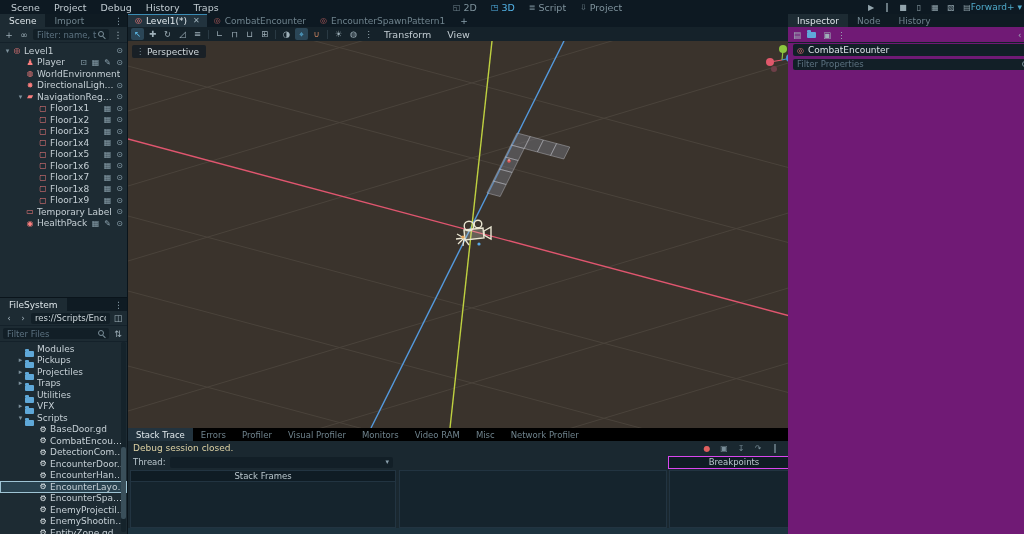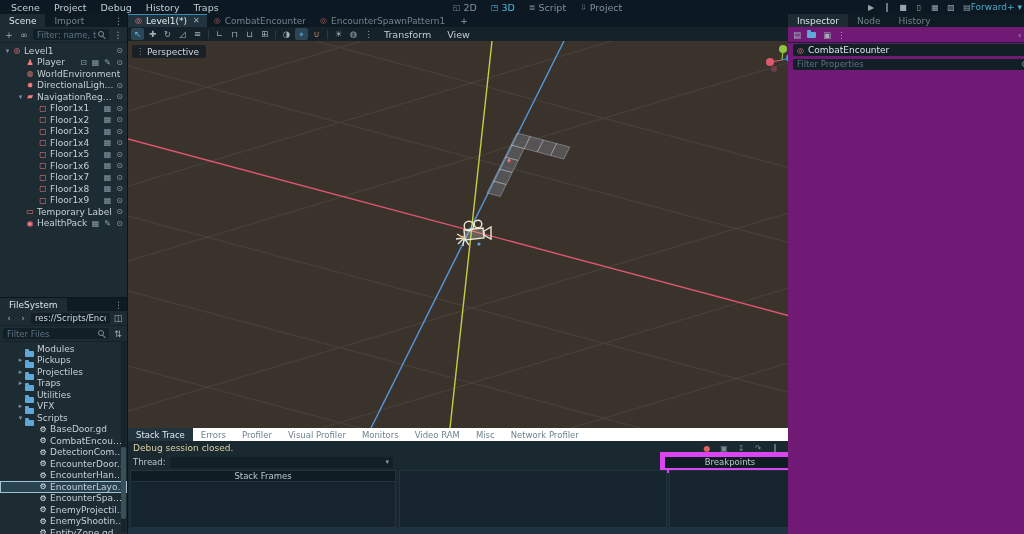--- a/index.html
+++ b/index.html
@@ -69,34 +69,34 @@
   .vtb.active{background:#2b4657;color:#5fc0f0}
   .vtb.warm{color:#c8825f}
   .vsep{width:1px;height:9px;background:#2a3a44;margin:0 2px}
   .vmenu{padding:0 7px;font-size:9.5px;color:#c2ccd2}
   #vp-expand{margin-left:auto;margin-right:4px}
   #viewport{left:128px;top:41px;width:677px;height:387px;background:#3a332c}
   #persp-btn{position:absolute;left:4px;top:4px;height:13px;background:rgba(18,28,36,.82);border-radius:2px;display:flex;align-items:center;gap:3px;padding:0 7px 0 4px;font-size:9px;color:#d0d8dc}
   #persp-btn .dots{margin:0;padding:0;font-size:8px}
   
   #debugger{left:128px;top:428px;width:677px;height:100px;background:#1a2830}
-  #dbg-tabs{height:13px;background:#ffffff;display:flex}
+  #dbg-tabs{height:13px;background:#000000;display:flex}
   .dtab{padding:0 8px;display:flex;align-items:center;font-size:8.5px;color:#6f838d}
   .dtab.active{background:#22333e;color:#e0e8ec}
   #dbg-statusrow{height:14px;display:flex;align-items:center}
   #dbg-status{padding-left:5px;font-size:9px;color:#ddd1a3}
   #dbg-icons{margin-left:auto;display:flex;gap:7px;padding-right:8px}
   #dbg-icons .icon{font-size:8px;color:#7a8e99;width:10px}
   #rec-dot{color:#e0605f !important}
   #dbg-rowB{height:14px;display:flex;align-items:center;gap:5px;padding:0 3px}
   #thread-wrap{display:flex;align-items:center;gap:4px;width:262px}
   #thread-label{font-size:8.5px;color:#b9c6cc;padding-left:2px}
   #thread-select{flex:1;height:11px;background:#121f27;border-radius:2px;display:flex;align-items:center;justify-content:flex-end;padding-right:4px;color:#8aa0ac;font-size:7px}
   #stackvar-wrap{width:266px}
-  #bp-header,#sf-header{background:#0f1c24;border:5px solid #d946ef;color:#bac7cd;font-size:8.5px;display:flex;align-items:center;justify-content:center}
+  #bp-header,#sf-header{background:#0f1c24;border:1px solid #d946ef;color:#bac7cd;font-size:8.5px;display:flex;align-items:center;justify-content:center}
   #bp-header{width:130px;height:11px}
   .dbglist{position:absolute;background:#15242d;border:1px solid #223441}
   #sf-col{left:2px;top:42px;width:264px;height:56px}
   #sf-header{height:10px;border:0;border-bottom:1px solid #223441}
   #var-col{left:271px;top:42px;width:266px;height:56px}
   #bp-col{left:541px;top:42px;width:131px;height:56px}
   #bottom-strip{left:128px;top:528px;width:896px;height:6px;background:#1d333f}
   
   #inspector{left:788px;top:14px;width:261px;height:520px;background:#701a75}
   #insp-tabs{height:13px;background:#0f1b23;display:flex}

